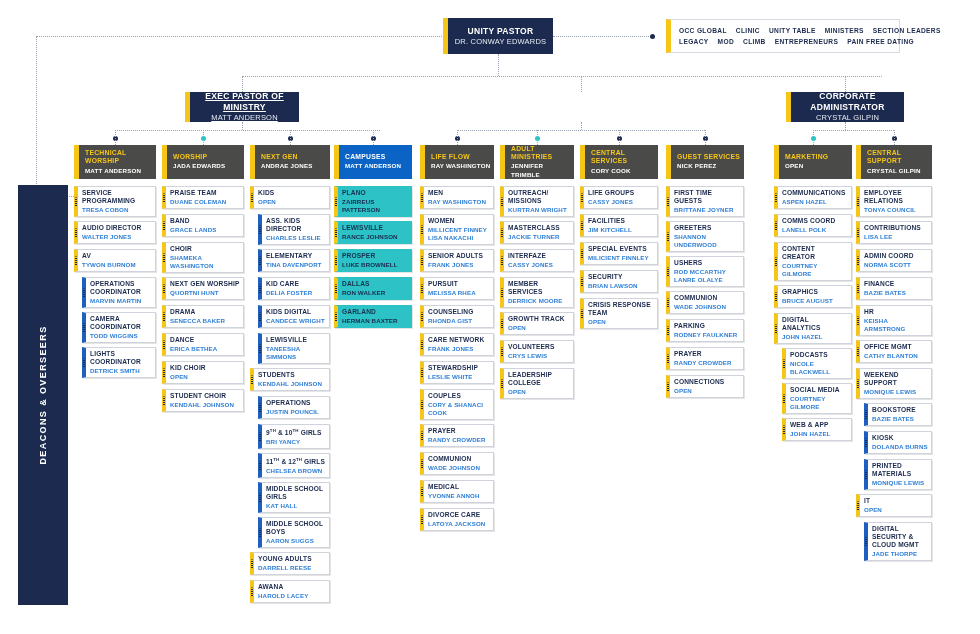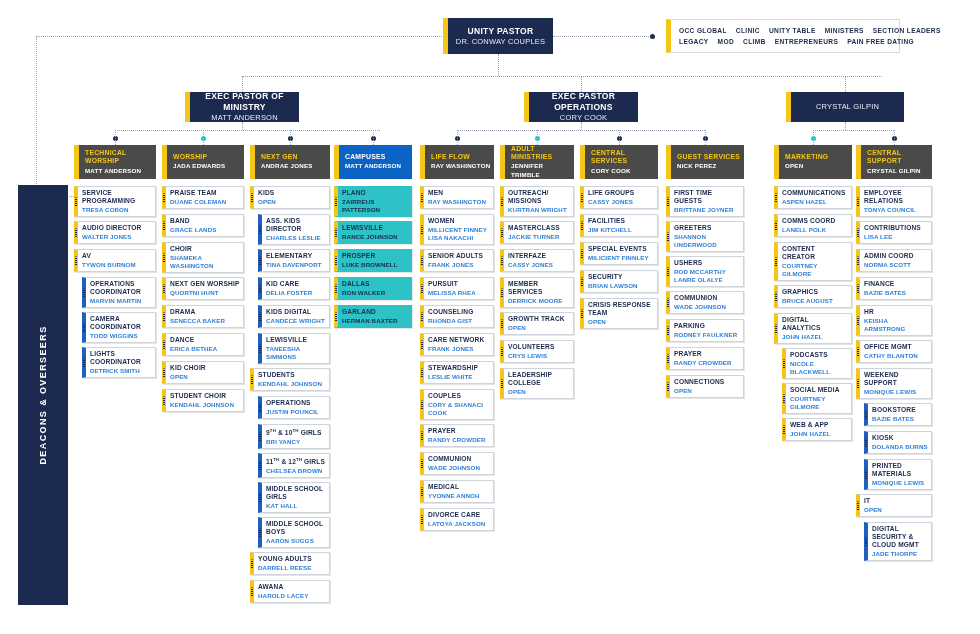--- a/index.html
+++ b/index.html
@@ -116,37 +116,34 @@
       <div class="vline" style="left: 845px; top: 122px; height: 8px;"></div>
       <div class="vline" style="left: 813px; top: 130px; height: 15px;"></div>
       <div class="vline" style="left: 894px; top: 130px; height: 15px;"></div>
       <div class="vline" style="left: 36px; top: 36px; height: 160px;"></div>
       <div class="hline" style="left: 36px; top: 36px; width: 408px;"></div>
       <div class="hline" style="left: 36px; top: 196px; width: 38px;"></div>
     </div>
 
   <div class="node" id="lead-pastor" style="left:443px;top:18px;width:110px;height:36px;">
     <div class="t1">UNITY PASTOR</div>
-    <div class="t2">DR. CONWAY COUPLES</div>
+    <div class="t2">DR. CONWAY EDWARDS</div>
   </div>
 
   <div class="legend" id="legend-box" style="left:666px;top:19px;width:234px;height:34px;">
     <div class="lrow" id="legend-row1"><span>OCC GLOBAL</span><span>CLINIC</span><span>UNITY TABLE</span><span>MINISTERS</span><span>SECTION LEADERS</span></div>
     <div class="lrow" id="legend-row2"><span>LEGACY</span><span>MOD</span><span>CLIMB</span><span>ENTREPRENEURS</span><span>PAIN FREE DATING</span></div>
   </div>
 
-  <div class="node" style="left:185px;top:92px;width:114px;height:30px;">
+  <div class="node" style="left:185px;top:92px;width:114px;height:30px;text-decoration:underline;">
     <div class="t1">EXEC PASTOR OF MINISTRY</div>
     <div class="t2">MATT ANDERSON</div>
   </div>
-  <div class="node" style="left:524px;top:92px;width:114px;height:30px;">
-    <div class="t1">EXEC PASTOR OPERATIONS</div>
-    <div class="t2">CORY COOK</div>
-  </div>
   <div class="node" style="left:786px;top:92px;width:118px;height:30px;">
+    <div class="t1">CORPORATE ADMINISTRATOR</div>
     <div class="t2">CRYSTAL GILPIN</div>
   </div>
 
   <div class="deacons" style="left:18px;top:185px;width:50px;height:420px;">
     <span>DEACONS &amp; OVERSEERS</span>
   </div>
 
   <div id="cols">
       <div class="dept gray" style="left: 74px; top: 145px; width: 82px; height: 34px;">
         <div class="dt">TECHNICAL WORSHIP</div>

